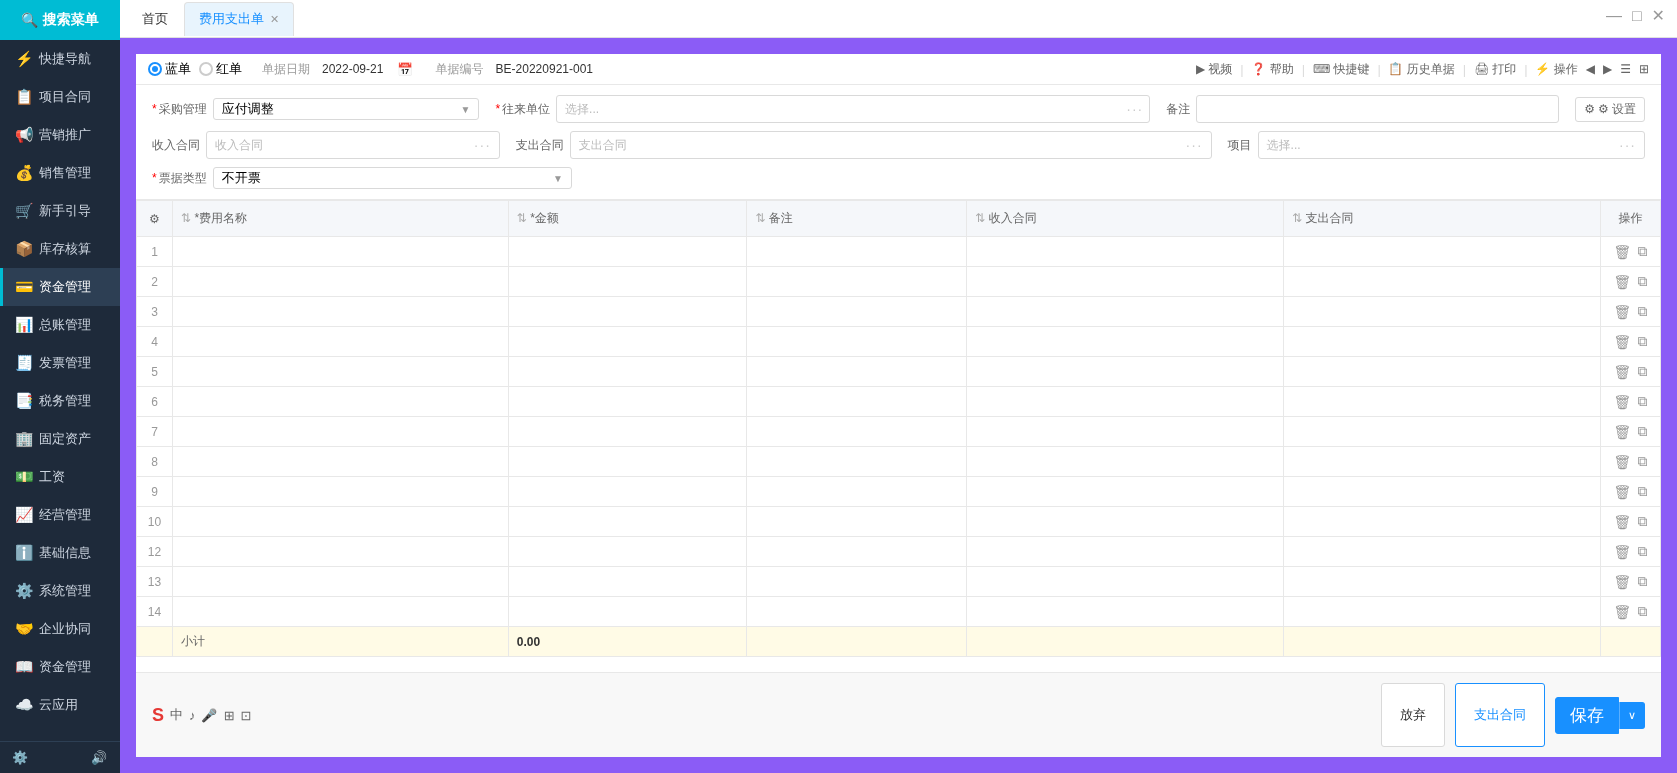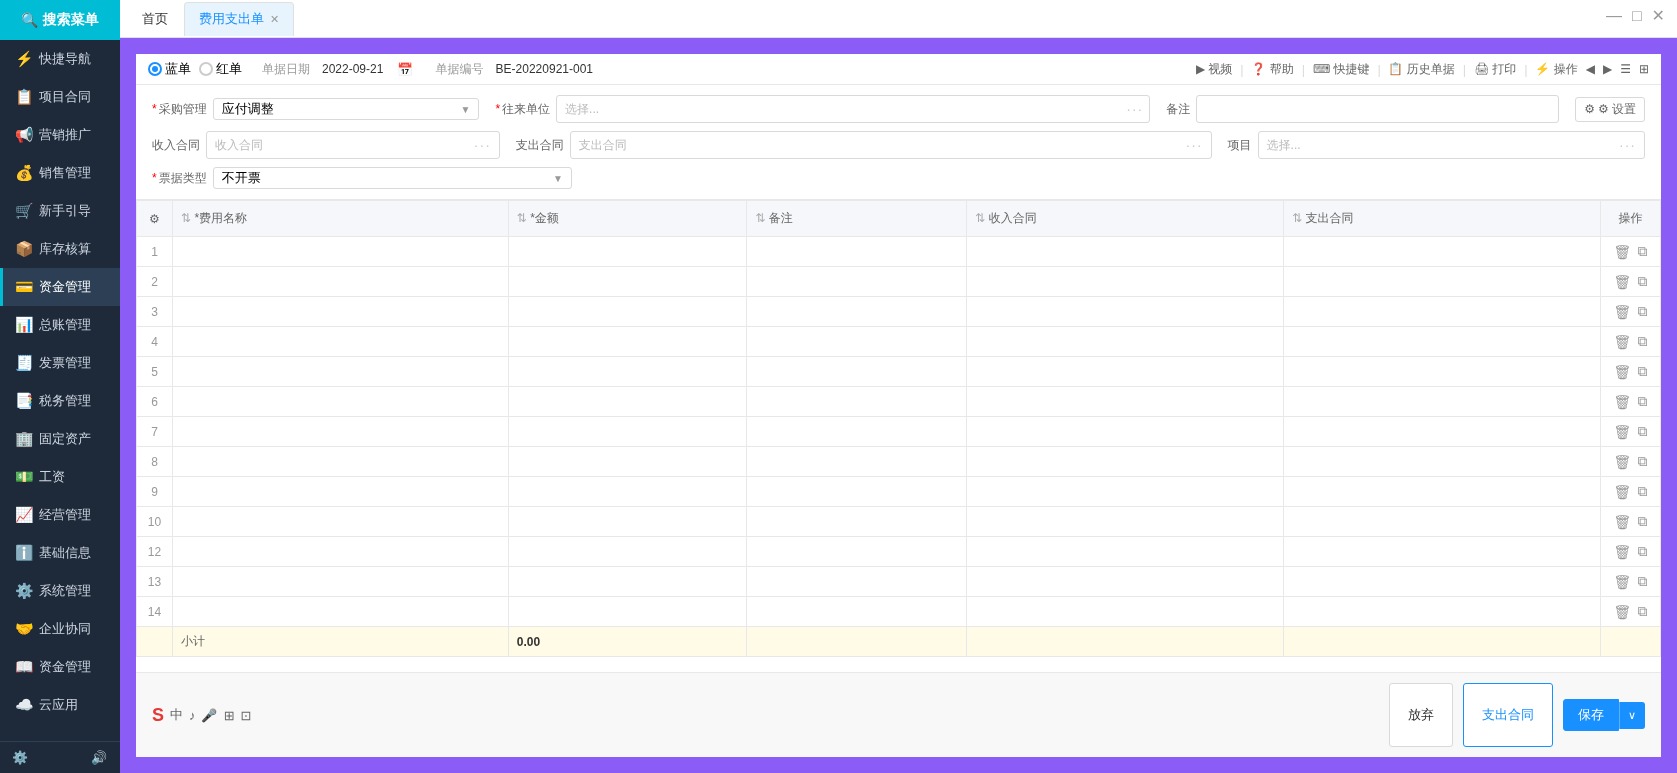--- a/index.html
+++ b/index.html
@@ -281,21 +281,21 @@
       font-size: 13px;
       border: 1px solid #d9d9d9;
     }
     .btn-default { background: white; color: #333; }
     .btn-secondary { background: white; color: #1890ff; border-color: #1890ff; }
     .btn-primary-split {
       display: flex;
       align-items: center;
       gap: 0;
     }
-    .btn-primary-main { background: #1890ff; color: white; border: 1px solid #1890ff; padding: 6px 14px; border-radius: 3px 0 0 3px; cursor: pointer; font-size: 13px; }
+    .btn-primary-main { background: #1890ff; color: white; border: 1px solid #1890ff; padding: 6px 14px; border-radius: 3px 0 0 3px; cursor: pointer; font-size: 17px; }
     .btn-primary-arrow { background: #1890ff; color: white; border: 1px solid #1890ff; border-left: 1px solid #5aafff; padding: 6px 8px; border-radius: 0 3px 3px 0; cursor: pointer; font-size: 11px; }
 
     
     .window-controls {
       position: absolute;
       top: 0;
       right: 0;
       display: flex;
       align-items: center;
       gap: 2px;

